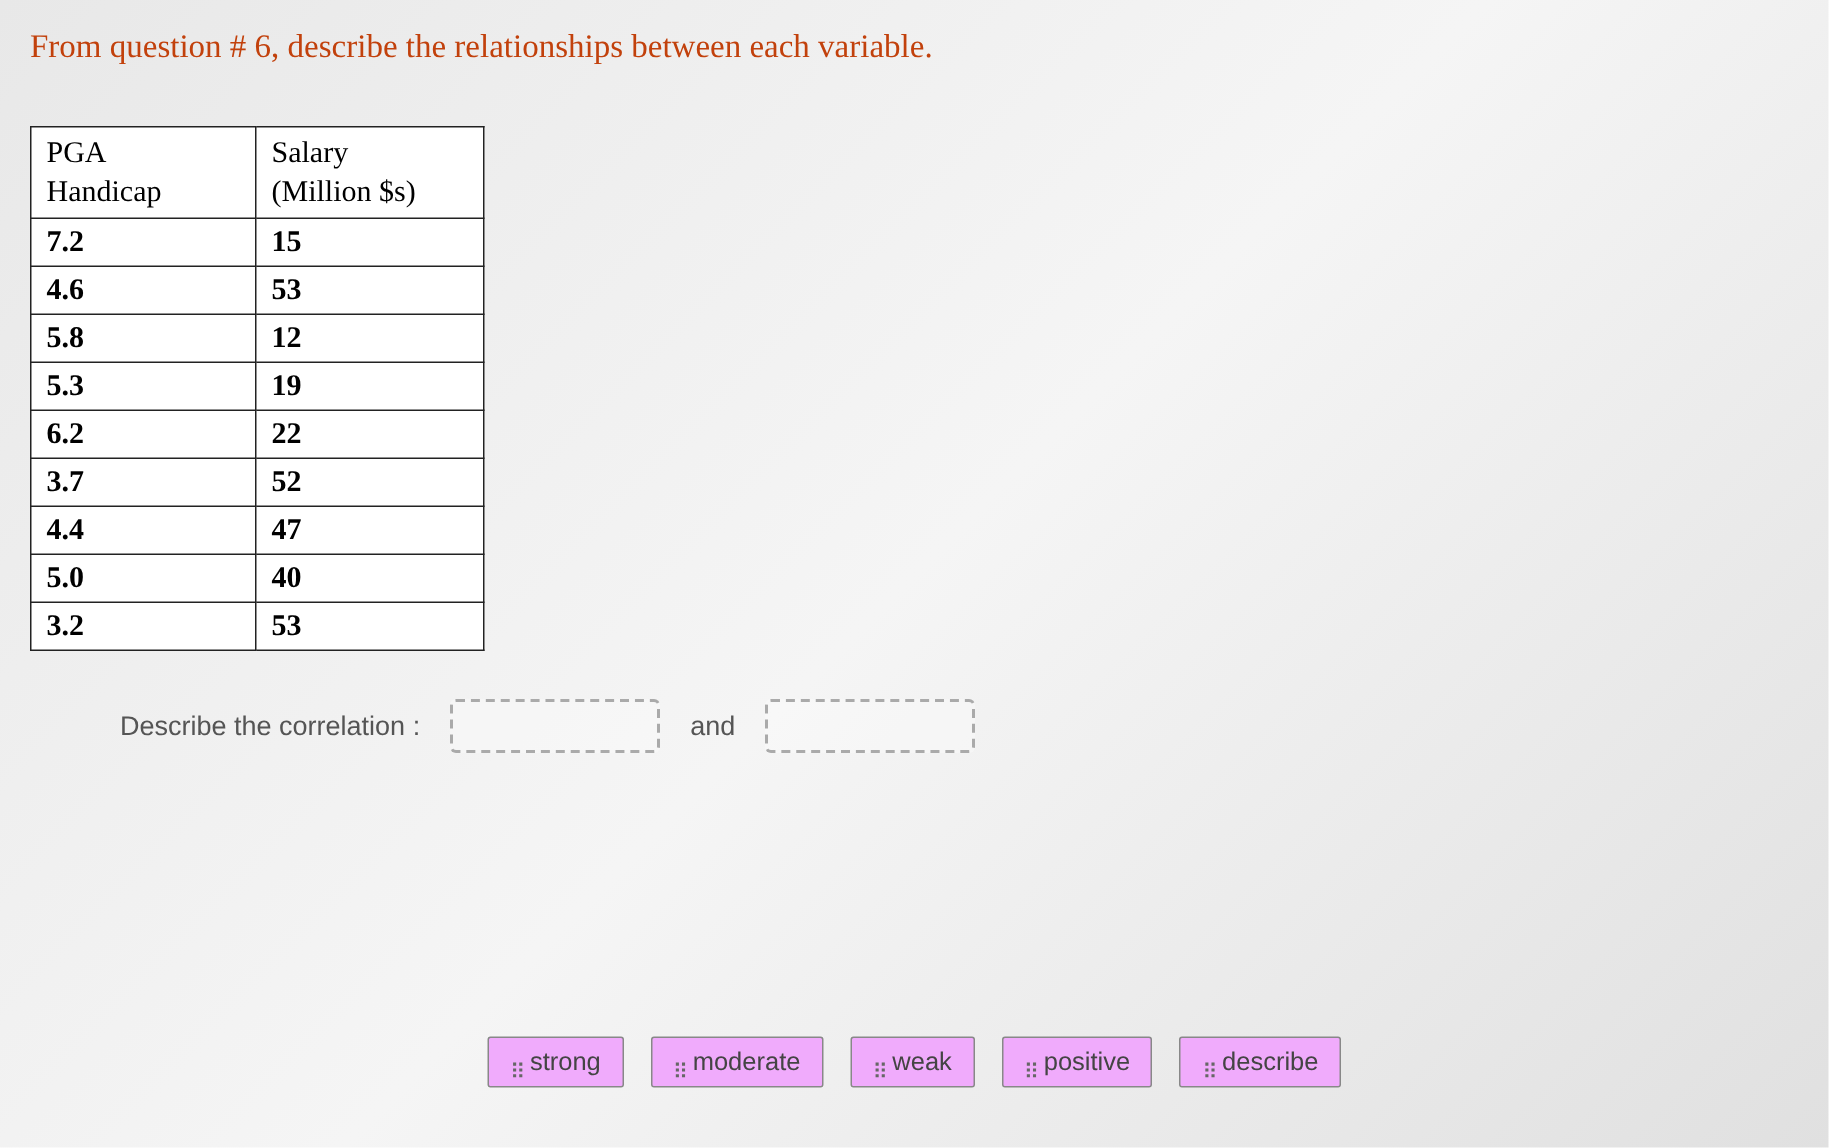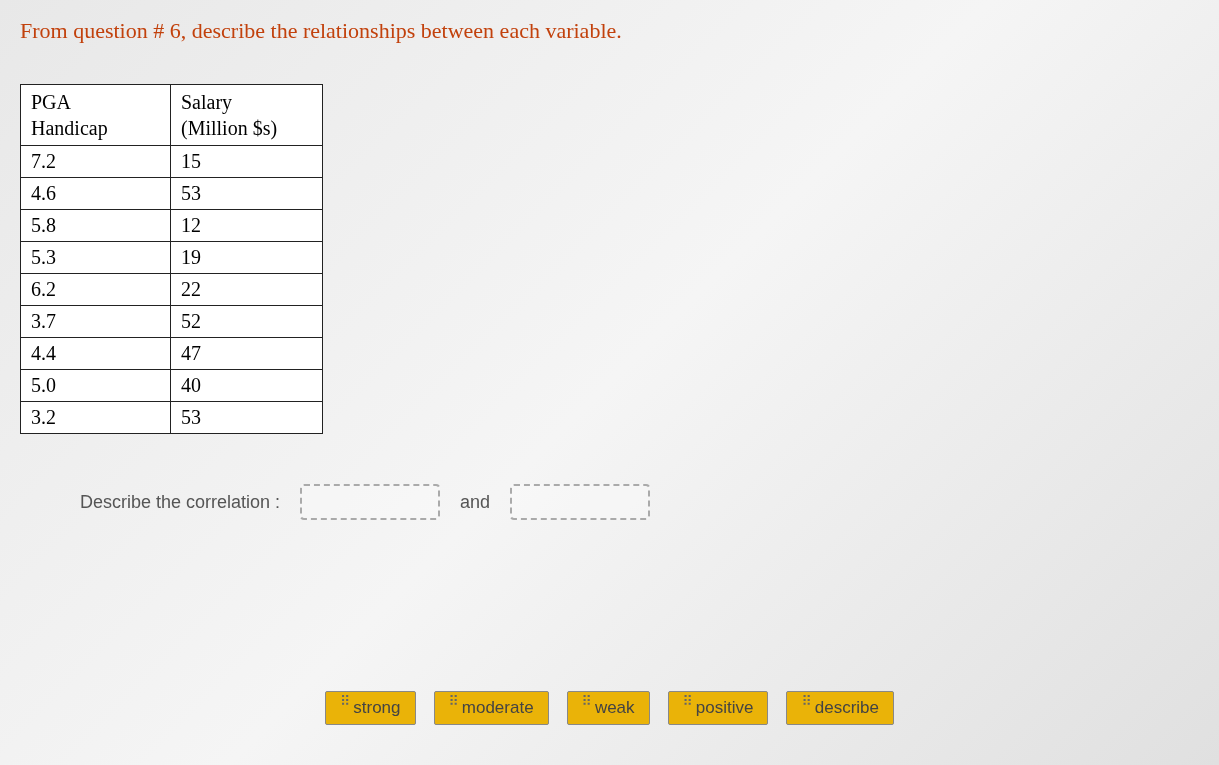--- a/index.html
+++ b/index.html
@@ -14,29 +14,29 @@
   }
   .prompt {
     font-size: 22px;
     color: #c2410c;
     margin-bottom: 40px;
     font-family: Georgia, serif;
   }
   .data-table {
     border-collapse: collapse;
     background: #fff;
-    margin-bottom: 50px;
+    margin-bottom: 32px;
   }
   .data-table th, .data-table td {
     border: 1px solid #222;
     padding: 4px 10px;
     text-align: left;
     font-size: 20px;
     font-family: 'Times New Roman', serif;
-    font-weight: normal;
+    font-weight: bold;
   }
   .data-table th {
     font-weight: normal;
     vertical-align: top;
     line-height: 1.3;
   }
   .col-handicap { width: 150px; }
   .col-salary { width: 152px; }
   .describe-row {
     display: flex;
@@ -61,24 +61,24 @@
     bottom: 40px;
     left: 0;
     right: 0;
     display: flex;
     justify-content: center;
     gap: 18px;
     padding: 0 40px;
   }
   .answer-chip {
     display: inline-flex;
-    align-items: flex-start;
+    align-items: flex-end;
     gap: 4px;
     border: 1px solid #888;
-    background: #eab308;
+    background: #f0abfc;
     padding: 6px 14px;
     font-family: Arial, sans-serif;
     font-size: 17px;
     color: #444;
     cursor: grab;
     border-radius: 2px;
   }
   .grip {
     display: inline-block;
     font-size: 12px;

